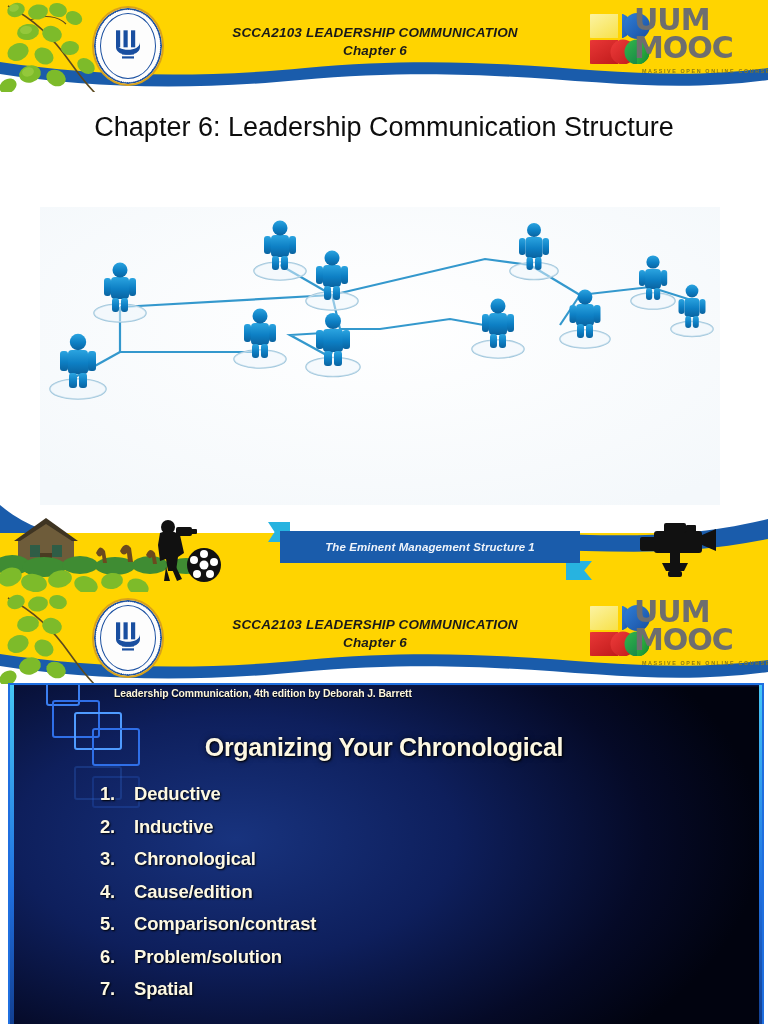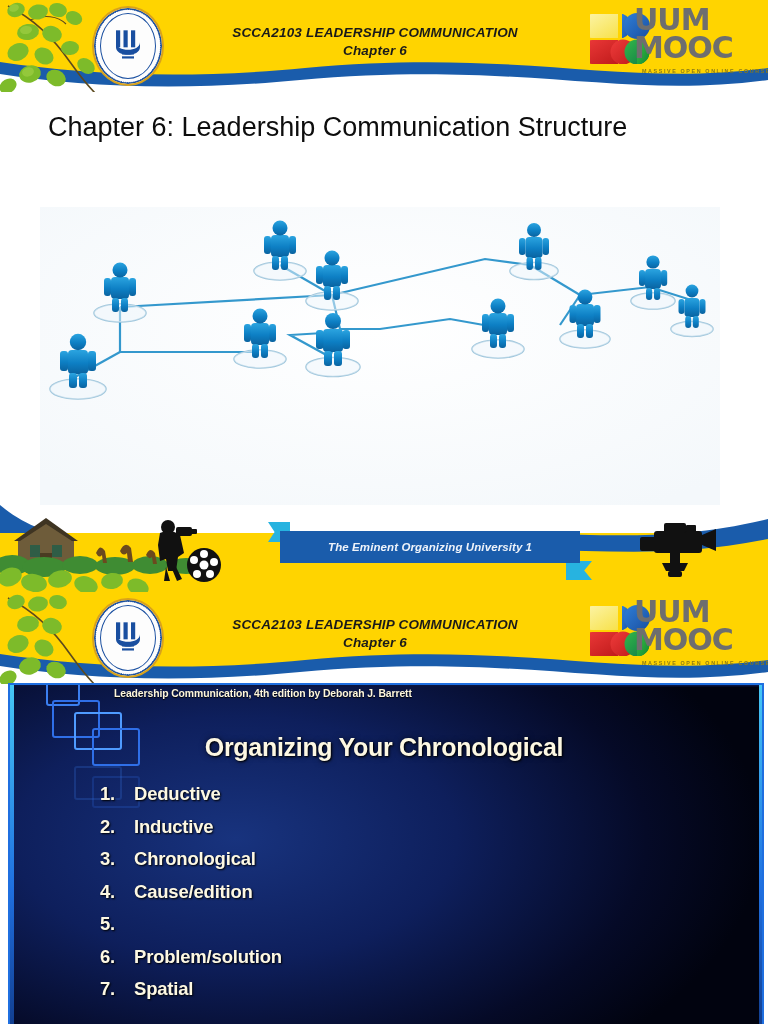--- a/index.html
+++ b/index.html
@@ -54,21 +54,21 @@
   .mooc .uum{font-size:30px;}
   .mooc .moocw{font-size:30px;}
   .mooc .tag{
     position:absolute;left:52px;top:60px;font-size:5.4px;color:#8a7a18;
     letter-spacing:1.6px;font-weight:bold;white-space:nowrap;
   }
 
   
   .maintitle{
     position:absolute;left:48px;top:108px;width:672px;
-    font-size:27px;color:#0d0d0d;line-height:1.42;
+    text-align:center;font-size:27px;color:#0d0d0d;line-height:1.42;
     font-family:"Liberation Sans",sans-serif;font-weight:normal;
   }
 
   
   .netpic{position:absolute;left:40px;top:207px;width:680px;height:305px;background:#fff;overflow:hidden;}
 
   
   .ftr{position:absolute;left:0;top:505px;width:768px;height:87px;overflow:hidden;}
   .ribbon{position:absolute;left:268px;top:531px;width:324px;height:32px;}
   .ribbon .body{
@@ -479,21 +479,21 @@
         <ellipse cx="112" cy="76" rx="11" ry="8" transform="rotate(-8 112 76)"></ellipse>
         <ellipse cx="138" cy="82" rx="11" ry="8" transform="rotate(22 138 82)"></ellipse>
       </g>
     </svg>
   </div>
 
   <div class="ribbon">
     <div class="fold-l"></div>
     <div class="fold-r"></div>
     <div class="body">
-      <span>The Eminent Organizing University</span>
+      <span>The Eminent Management Structure</span>
       <span class="pgnum">1</span>
     </div>
   </div>
 </div>
 
 <div class="slide2hdr">
   <svg width="768" height="92">
     <rect x="0" y="0" width="768" height="92" fill="#ffffff"></rect>
     <path d="M0,0 H768 V72 C620,92 520,52 300,72 C170,83 70,78 0,68 Z" fill="#FFD400"></path>
     <path d="M0,62 C80,74 180,80 305,68 C520,48 622,88 768,68 L768,80 C620,100 520,60 300,80 C175,92 78,86 0,74 Z" fill="#1a5cab"></path>
@@ -580,20 +580,21 @@
   <div class="litem">
     <span class="num">3.</span>
     <span>Chronological</span>
   </div>
   <div class="litem">
     <span class="num">4.</span>
     <span>Cause/edition</span>
   </div>
   <div class="litem">
     <span class="num">5.</span>
+    <span>Comparison/contrast</span>
   </div>
   <div class="litem">
     <span class="num">6.</span>
     <span>Problem/solution</span>
   </div>
   <div class="litem">
     <span class="num">7.</span>
     <span>Spatial</span>
   </div>
 </div>

